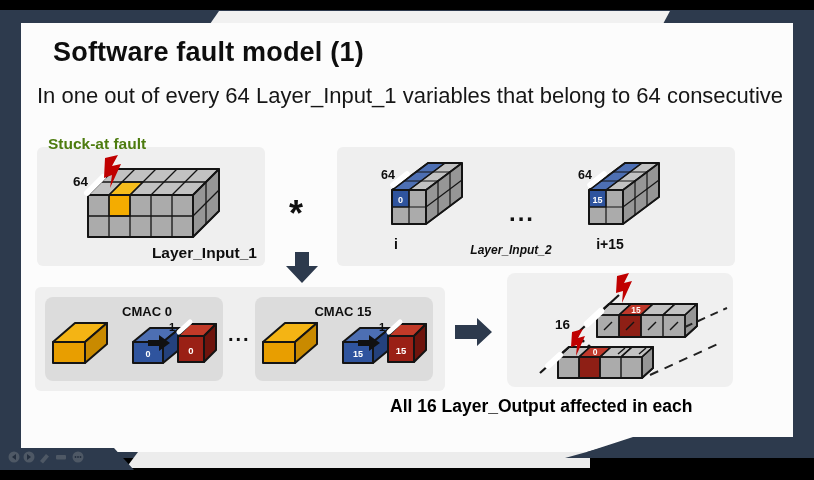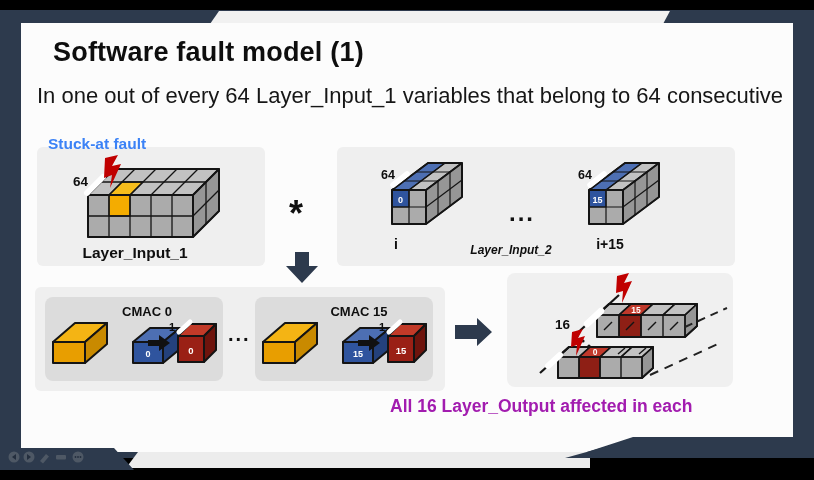--- a/index.html
+++ b/index.html
@@ -13,42 +13,42 @@
   .slide{position:absolute;left:21px;top:23px;width:772px;height:429px;background:#FCFCFC;
        clip-path:polygon(0 0,100% 0,100% 414px,612px 414px,566px 429px,0 429px);}
   .wedge-br{position:absolute;left:565px;top:440px;width:249px;height:18px;background:#2D3A4D;
        clip-path:polygon(65px 0,100% 0,100% 100%,0 100%);}
   .wedge-bl{position:absolute;left:0;top:448px;width:134px;height:22px;background:#2D3A4D;
        clip-path:polygon(0 0,114px 0,134px 100%,0 100%);}
   .controls{position:absolute;left:7px;top:450px;z-index:30;}
   
   .title{position:absolute;left:20px;top:14px;font-size:27px;font-weight:bold;color:#0E0E0E;letter-spacing:.2px;margin-left:12px;}
   .body-text{position:absolute;left:16px;top:60px;font-size:22px;color:#161616;line-height:25px;}
-  .fault-label{position:absolute;left:27px;top:112px;font-size:15.5px;font-weight:bold;color:#3b82f6;z-index:6;}
+  .fault-label{position:absolute;left:27px;top:112px;font-size:15.5px;font-weight:bold;color:#4d7c0f;z-index:6;}
   .panel{position:absolute;background:#EFEFEF;border-radius:6px;}
   .p1{left:16px;top:124px;width:228px;height:119px;}
   .p2{left:316px;top:124px;width:398px;height:119px;}
   .pcmac{left:14px;top:264px;width:410px;height:104px;}
   .pout{left:486px;top:250px;width:226px;height:114px;border-radius:8px;background:#F0F0F0;}
   .cmac-box{position:absolute;background:#DCDCDC;border-radius:8px;width:178px;height:84px;top:274px;}
   .cb-l{left:24px;} .cb-r{left:234px;}
   .diagram-svg{position:absolute;left:0;top:0;width:772px;height:429px;z-index:5;pointer-events:none;}
   .lbl{position:absolute;color:#0E0E0E;font-weight:bold;z-index:6;text-align:center;}
-  .lbl-in1{left:0;top:221px;width:228px;font-size:15.5px;}
+  .lbl-in1{left:8px;top:221px;width:228px;font-size:15.5px;text-align:right;}
   .lbl-i{left:360px;top:213px;width:30px;font-size:14px;}
   .lbl-i15{left:566px;top:213px;width:46px;font-size:14px;}
   .lbl-in2{left:400px;top:220px;width:180px;font-size:12px;font-style:italic;}
   .lbl-cmac0{left:24px;top:281px;width:204px;font-size:13px;}
-  .lbl-cmac15{left:249px;top:281px;width:178px;font-size:13px;}
+  .lbl-cmac15{left:233px;top:281px;width:178px;font-size:13px;}
   .op-star{position:absolute;left:268px;top:170px;font-size:36px;font-weight:bold;color:#111;z-index:6;}
   .dots{position:absolute;font-weight:bold;color:#111;z-index:6;letter-spacing:2px;}
   .dots-in2{left:488px;top:176px;font-size:24px;}
   .dots-cmac{left:207px;top:300px;font-size:20px;}
   .callout{position:absolute;left:369px;top:371px;width:390px;font-size:17.5px;font-weight:bold;
-       color:#a21caf;line-height:24px;z-index:6;}
+       color:#000000;line-height:24px;z-index:6;}
 </style>
 </head>
 <body>
 
 <div class="navy-base"></div>
 <div class="backsheet-top"></div>
 <div class="backsheet-bottom"></div>
 
 <div class="slide">
 

